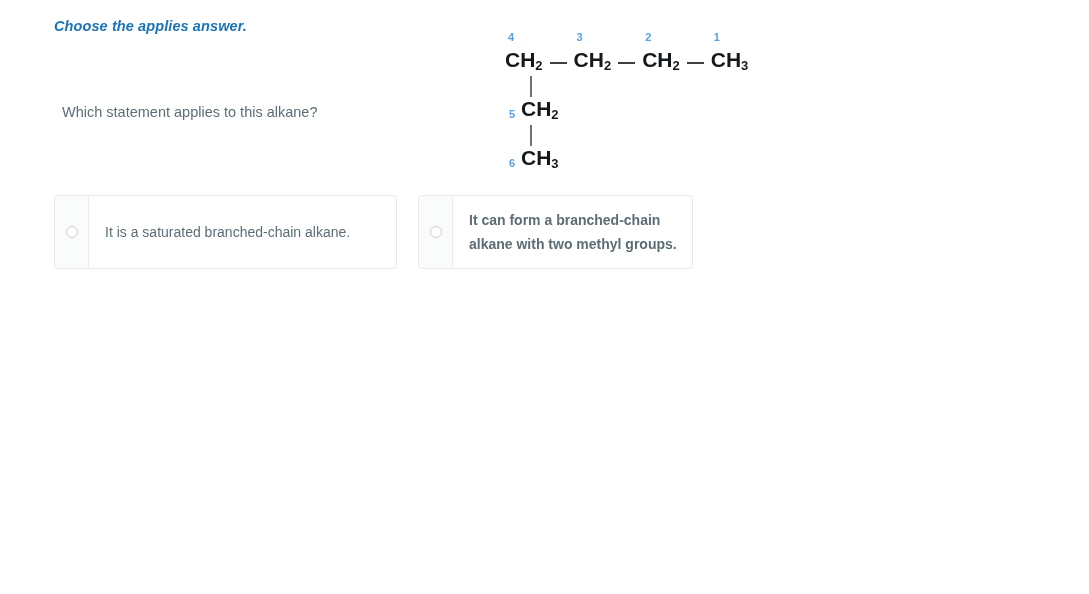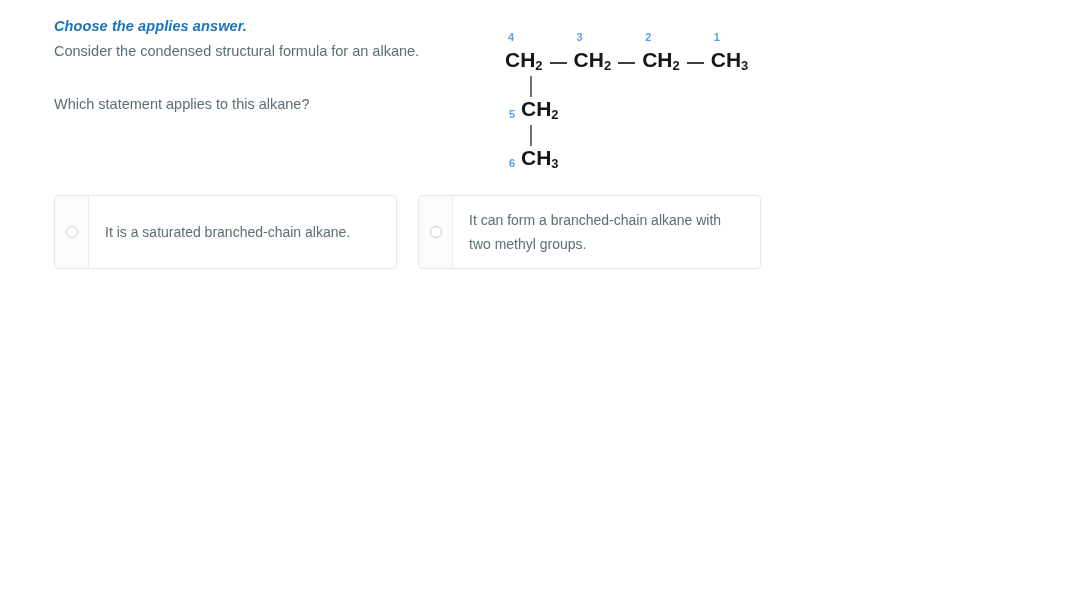--- a/index.html
+++ b/index.html
@@ -40,21 +40,21 @@
   .prompt-line {
     font-size: 14.5px;
     color: #5d6d75;
     line-height: 1.35;
     margin: 0;
   }
   .prompt-question {
     font-size: 14.5px;
     color: #5d6d75;
     line-height: 1.35;
-    margin: 0;
+    margin: 8px;
     position: absolute;
     top: 77px;
     left: 0;
   }
 
   
   .structure {
     position: absolute;
     left: 505px;
     top: 28px;
@@ -139,21 +139,21 @@
     display: flex;
     align-items: stretch;
     background: #ffffff;
     border: 1px solid #e6e8ea;
     border-radius: 4px;
     box-sizing: border-box;
     min-height: 63px;
     cursor: pointer;
   }
   .option.col-left { width: 343px; }
-  .option.col-right { width: 343px; }
+  .option.col-right { width: 275px; font-weight: bold; }
 
   .radio-gutter {
     width: 33px;
     flex: 0 0 33px;
     background: #fafbfb;
     border-right: 1px solid #ececee;
     border-radius: 4px 0 0 4px;
     display: flex;
     align-items: center;
     justify-content: center;
@@ -176,21 +176,20 @@
     align-items: center;
   }
 </style>
 </head>
 <body>
 
 <div class="page">
 
   <div class="prompt">
     <p class="prompt-heading">Choose the applies answer.</p>
-    <p class="prompt-line">Consider the condensed structural formula for an alkane.</p>
     <p class="prompt-question">Which statement applies to this alkane?</p>
   </div>
 
   <div class="structure">
 
     <div class="chain-row">
       <span class="grp">
         <span class="locant-top">4</span><span>CH</span><span class="sub">2</span>
       </span>
       <span class="hbond"></span>

